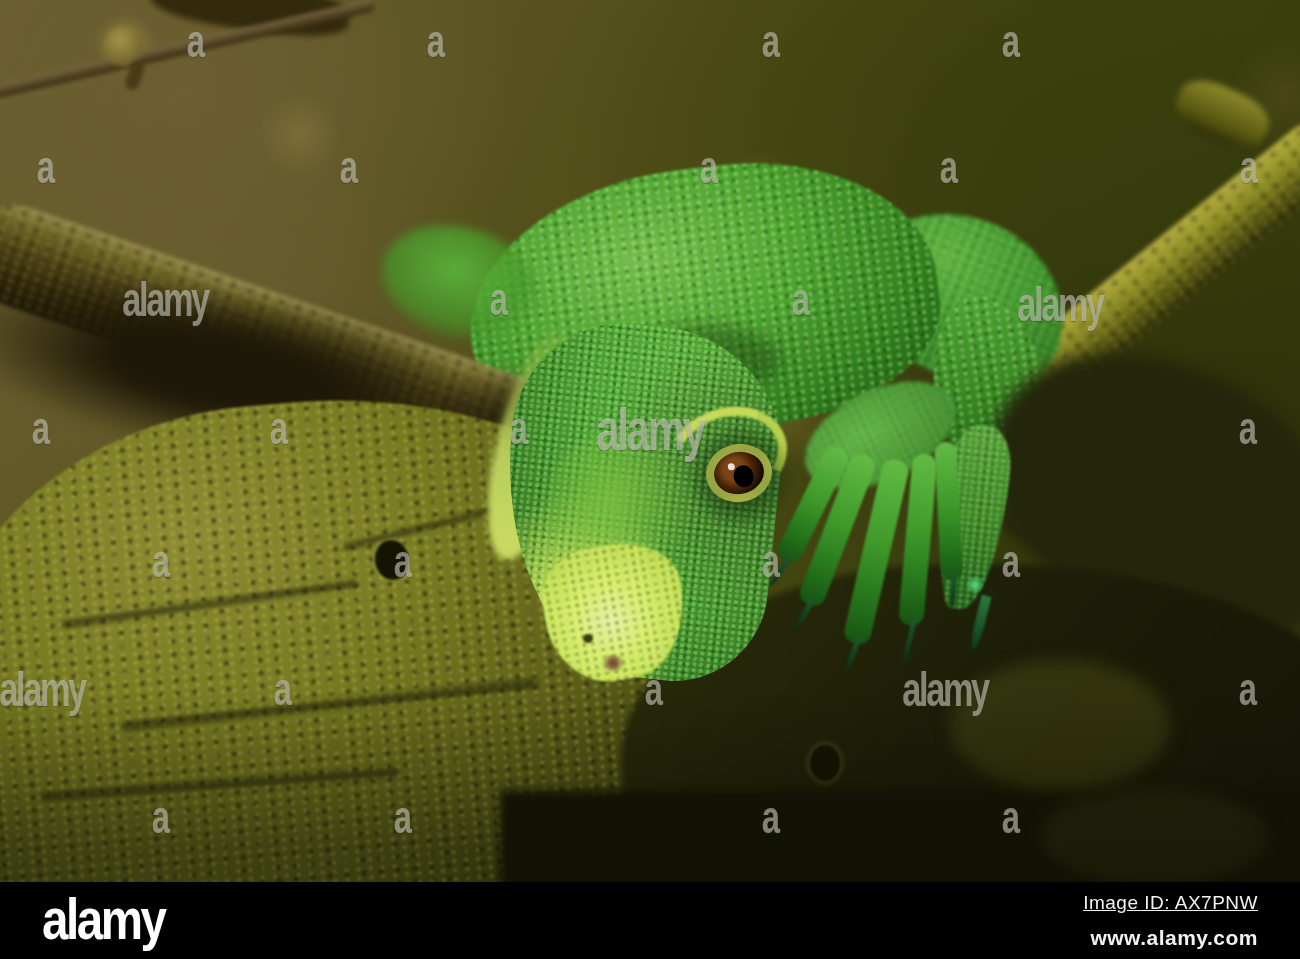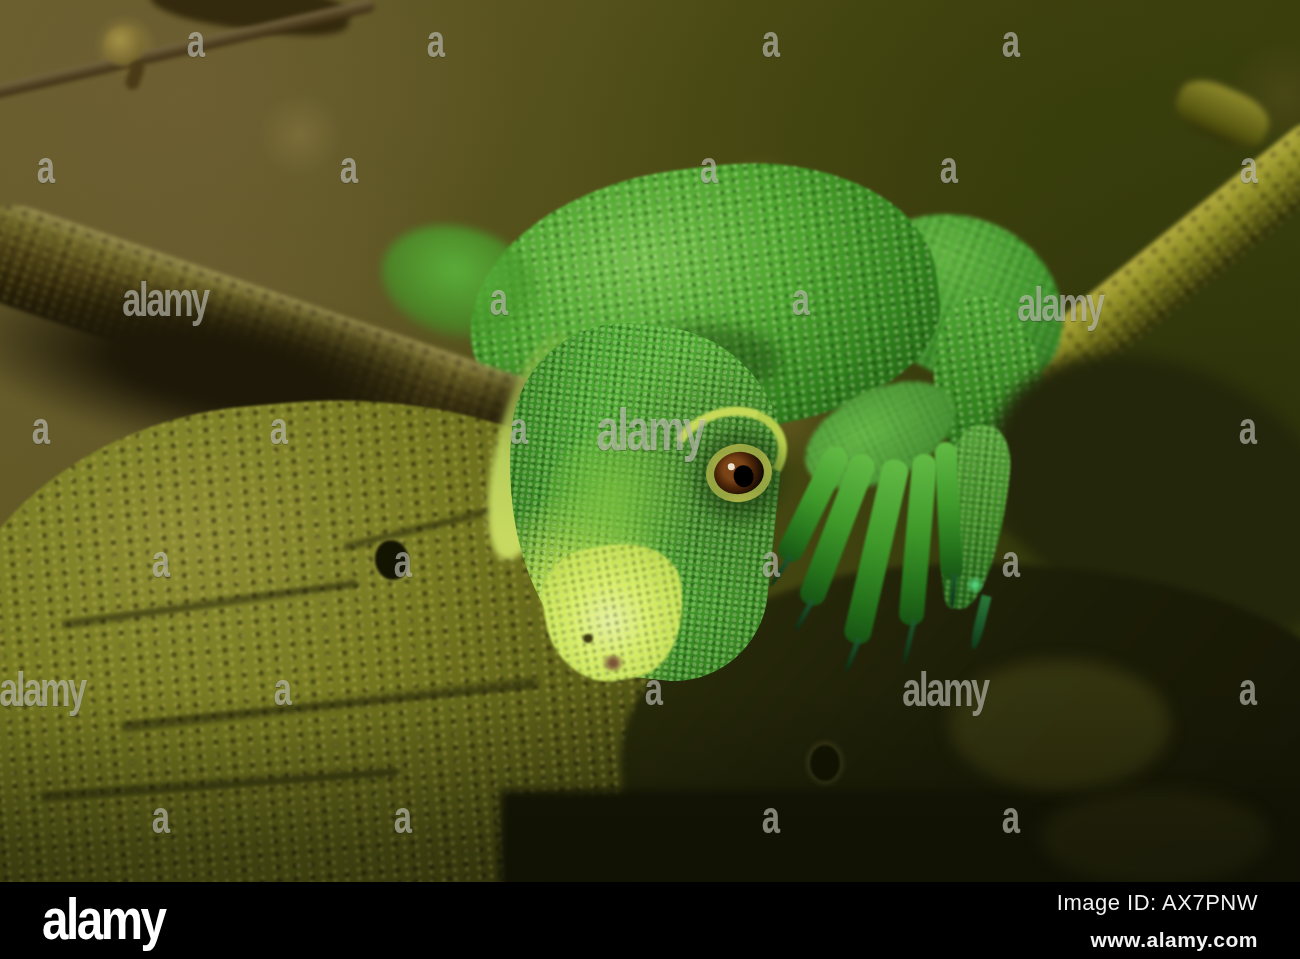--- a/index.html
+++ b/index.html
@@ -155,21 +155,21 @@
   .wm-a{font-size:42px;}
   .wm-alamy{font-size:44px;letter-spacing:-3px;}
   .wm-big{font-size:54px;letter-spacing:-3px;color:rgba(222,222,212,.55);}
   
   .footer{position:absolute;left:0;top:882px;width:1300px;height:77px;background:#000;
     display:flex;align-items:center;justify-content:space-between;
     padding:0 42px;box-sizing:border-box;}
   .footer-logo{color:#fff;font-weight:700;font-size:58px;letter-spacing:-3px;
     transform:scaleX(.82);transform-origin:0 50%;line-height:1;margin-top:-4px;}
   .footer-meta{text-align:right;color:#f2f2f2;}
-  .footer-id{font-size:22px;font-weight:400;letter-spacing:.5px;}
+  .footer-id{font-size:19px;font-weight:400;letter-spacing:.5px;text-decoration:underline;}
   .footer-url{font-size:21px;font-weight:700;margin-top:12px;letter-spacing:.5px;}
 </style>
 </head>
 <body>
 
 <div class="stage">
   <div class="photo">
 
     <div class="twig-tip blur3"></div>
     <div class="twig-main blur2"></div>

